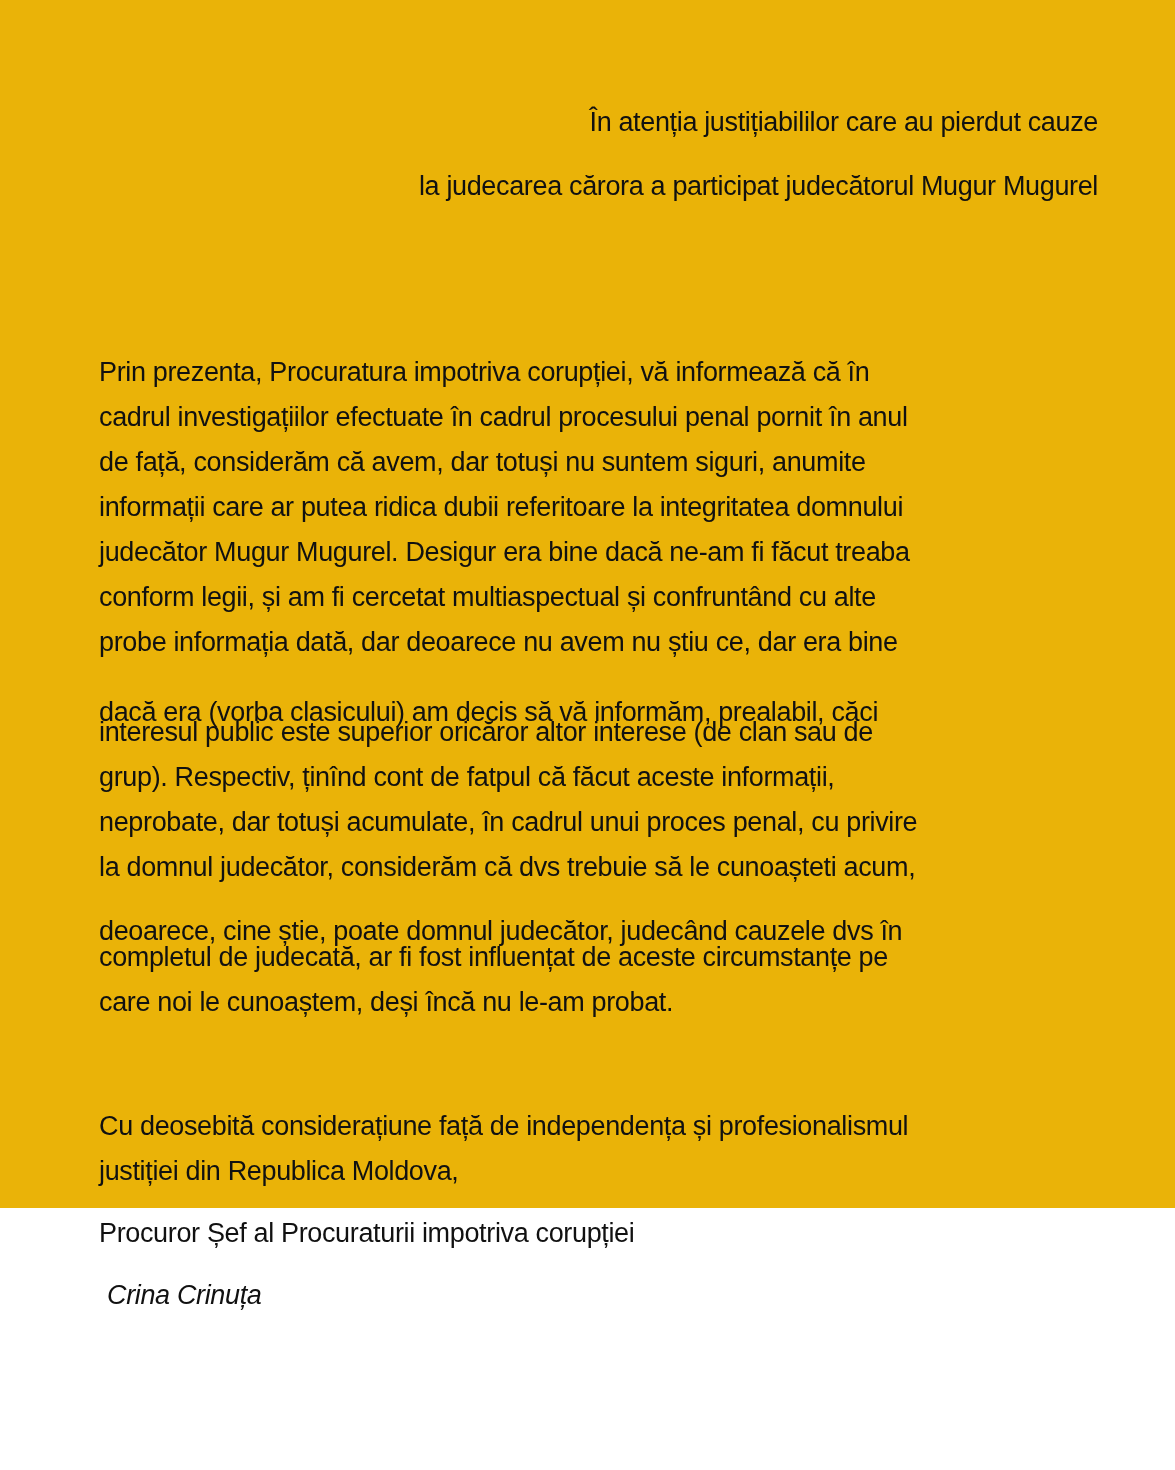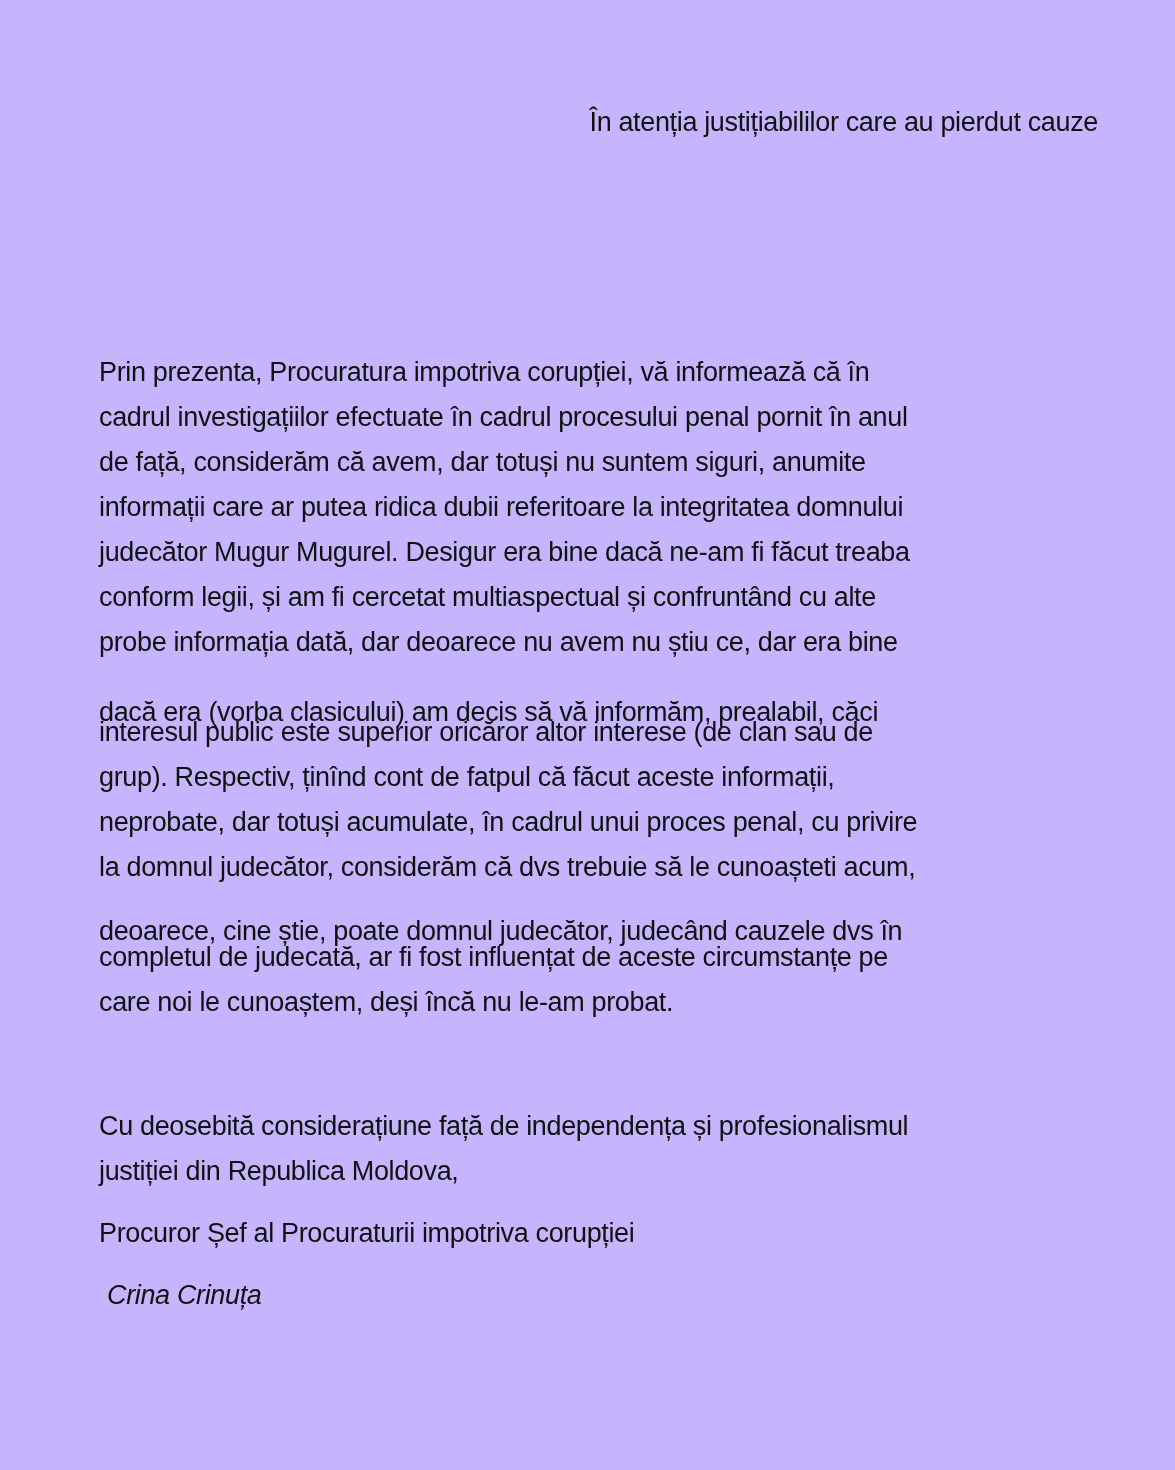--- a/index.html
+++ b/index.html
@@ -12,22 +12,22 @@
       height: 1470px;
       position: relative;
       overflow: hidden;
       font-family: "Liberation Sans", "DejaVu Sans", sans-serif;
       color: #111111;
     }
     .page {
       position: absolute;
       left: 0; top: 0;
       width: 1175px;
-      height: 1470px;
-      background: #c4b5fd;
+      height: 1208px;
+      background: #eab308;
     }
     .line {
       position: absolute;
       white-space: nowrap;
       font-size: 27px;
       line-height: 34px;
       letter-spacing: -0.35px;
     }
     .header-line {
       right: 77px;
@@ -42,20 +42,21 @@
     .signature-line {
       left: 107px;
     }
   </style>
 </head>
 <body>
 
 <div class="page">
 
   <div class="line header-line" style="top:105px;">În atenția justițiabililor care au pierdut cauze</div>
+  <div class="line header-line" style="top:169px;">la judecarea cărora a participat judecătorul Mugur Mugurel</div>
 
   <div>
     <div class="line body-line" style="top:355px;">Prin prezenta, Procuratura impotriva corupției, vă informează că în</div>
     <div class="line body-line" style="top:400px;">cadrul investigațiilor efectuate în cadrul procesului penal pornit în anul</div>
     <div class="line body-line" style="top:445px;text-align:right;">de față, considerăm că avem, dar totuși nu suntem siguri, anumite</div>
     <div class="line body-line" style="top:490px;">informații care ar putea ridica dubii referitoare la integritatea domnului</div>
     <div class="line body-line" style="top:535px;">judecător Mugur Mugurel. Desigur era bine dacă ne-am fi făcut treaba</div>
     <div class="line body-line" style="top:580px;">conform legii, și am fi cercetat multiaspectual și confruntând cu alte</div>
     <div class="line body-line" style="top:625px;">probe informația dată, dar deoarece nu avem nu știu ce, dar era bine</div>
     <div class="line body-line" style="top:670px;margin-top:25px;">dacă era (vorba clasicului) am decis să vă informăm, prealabil, căci</div>

